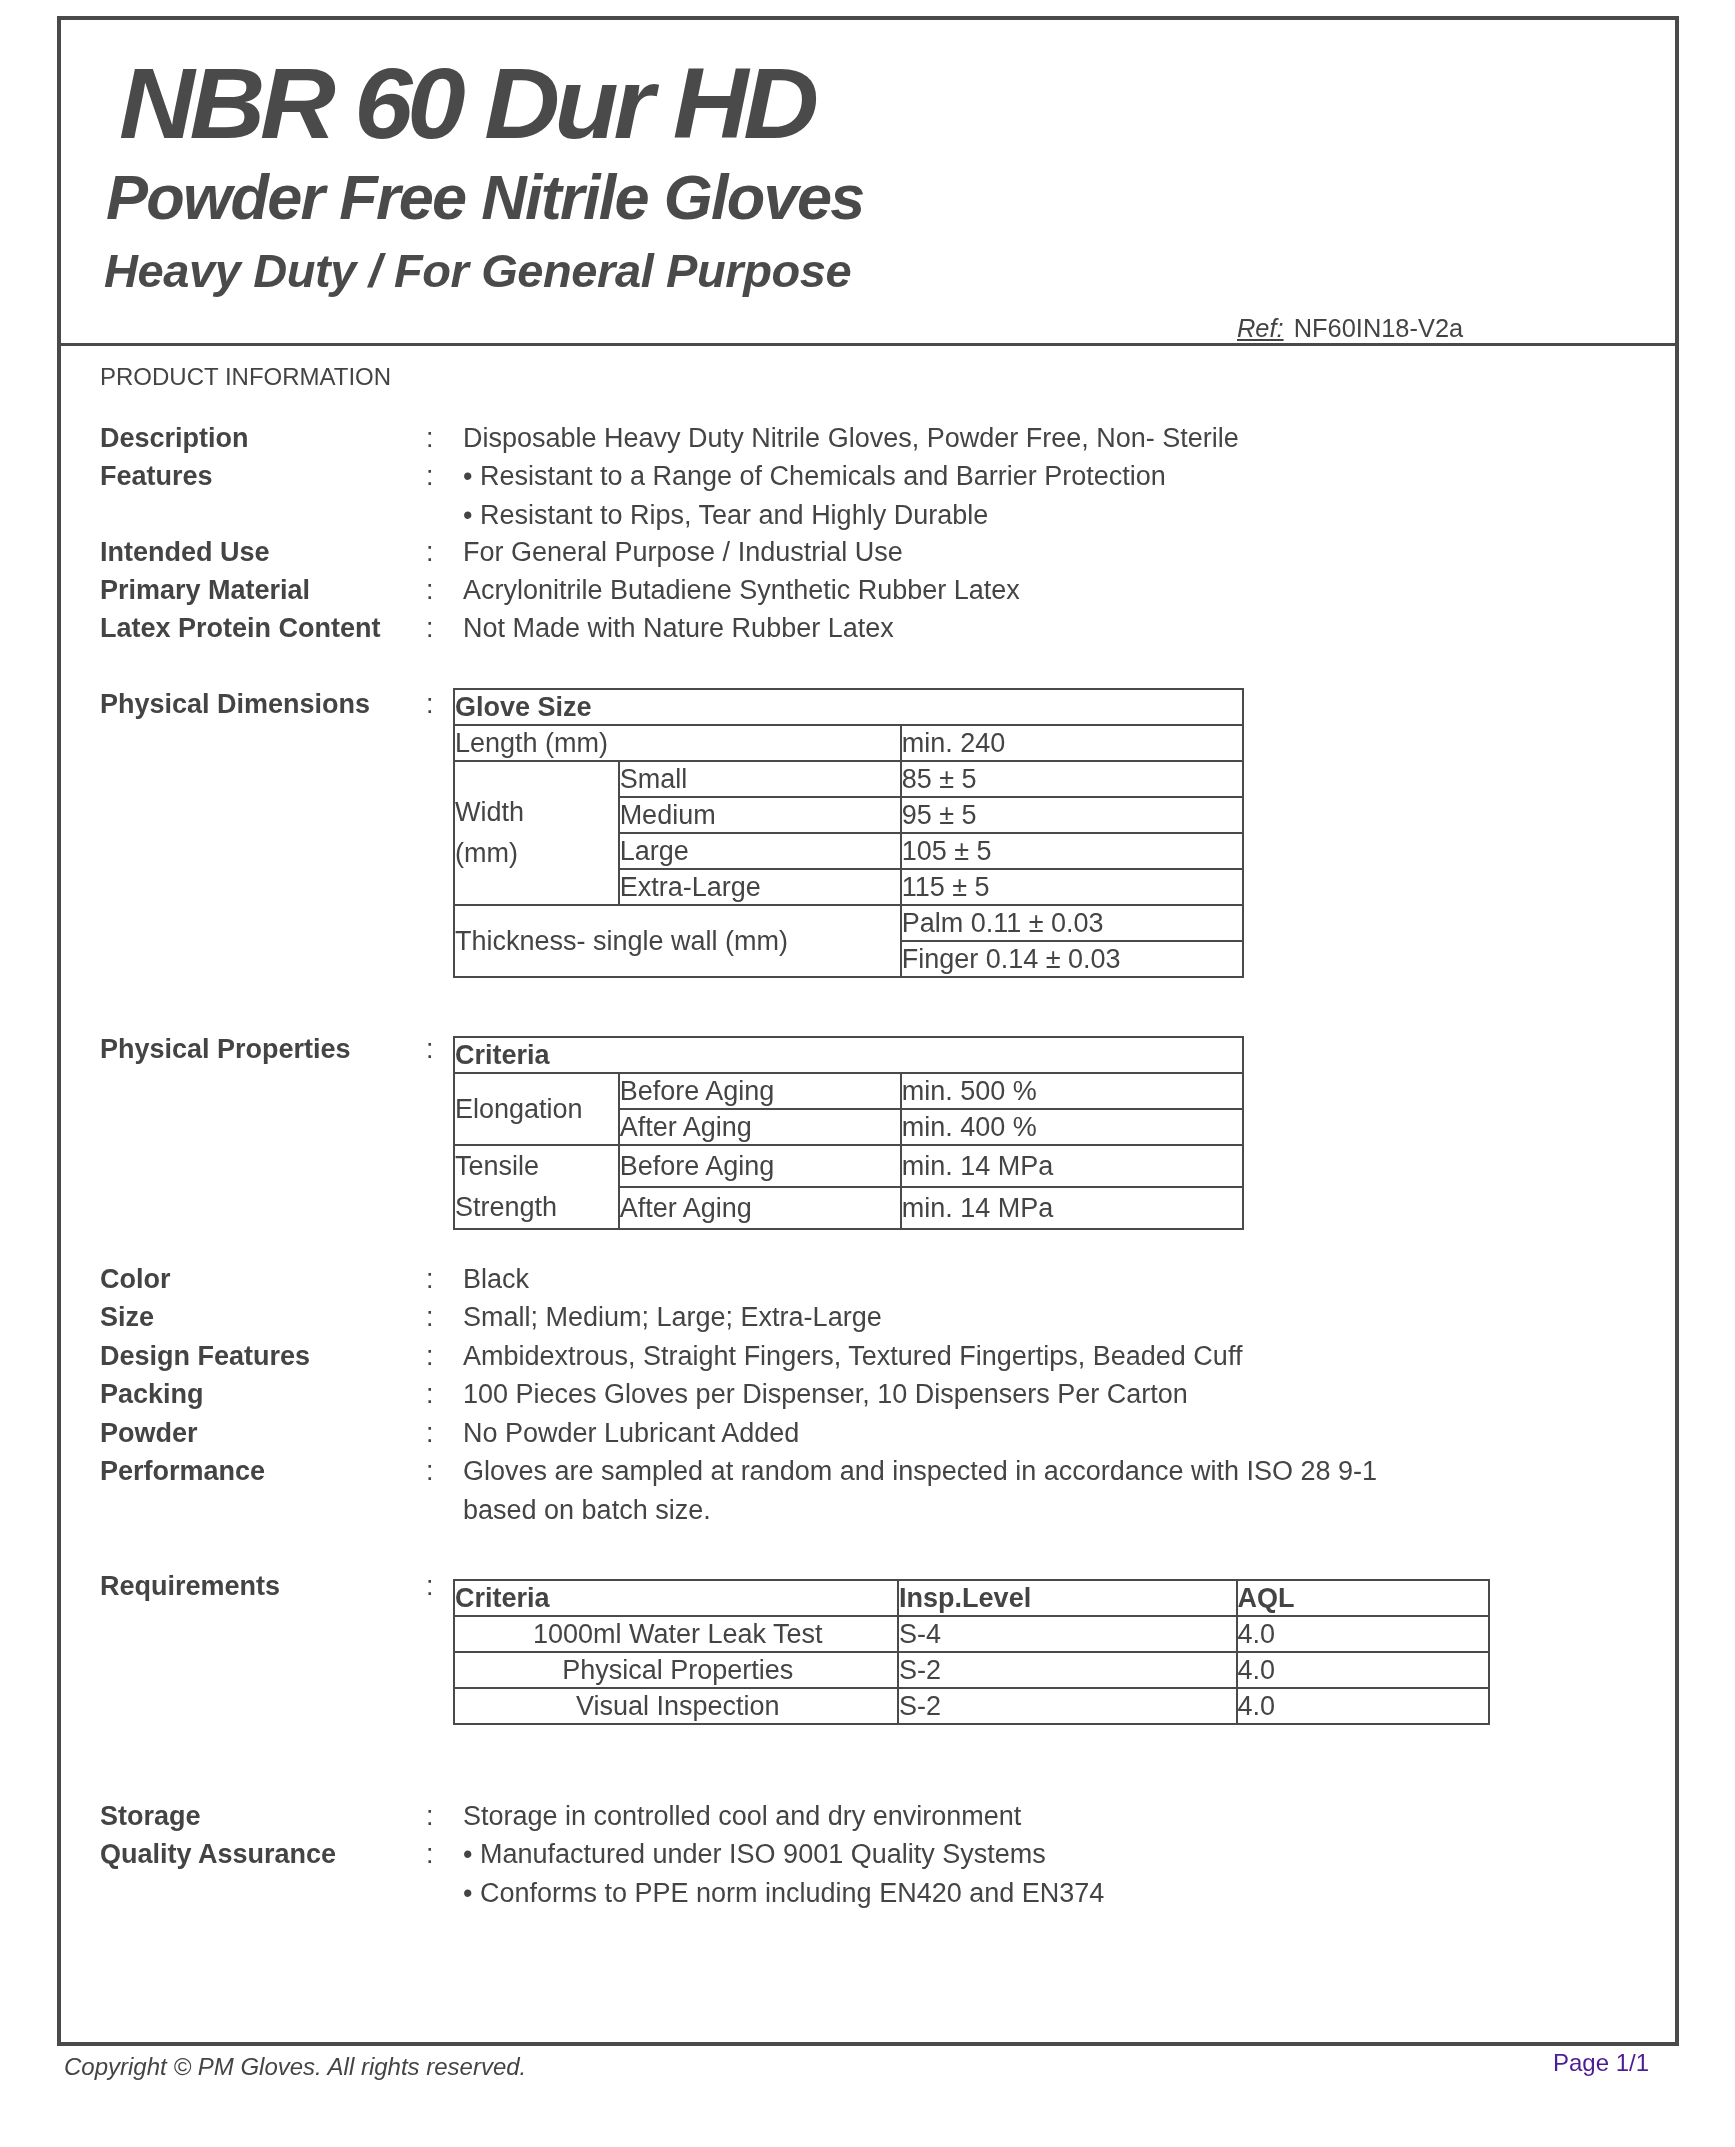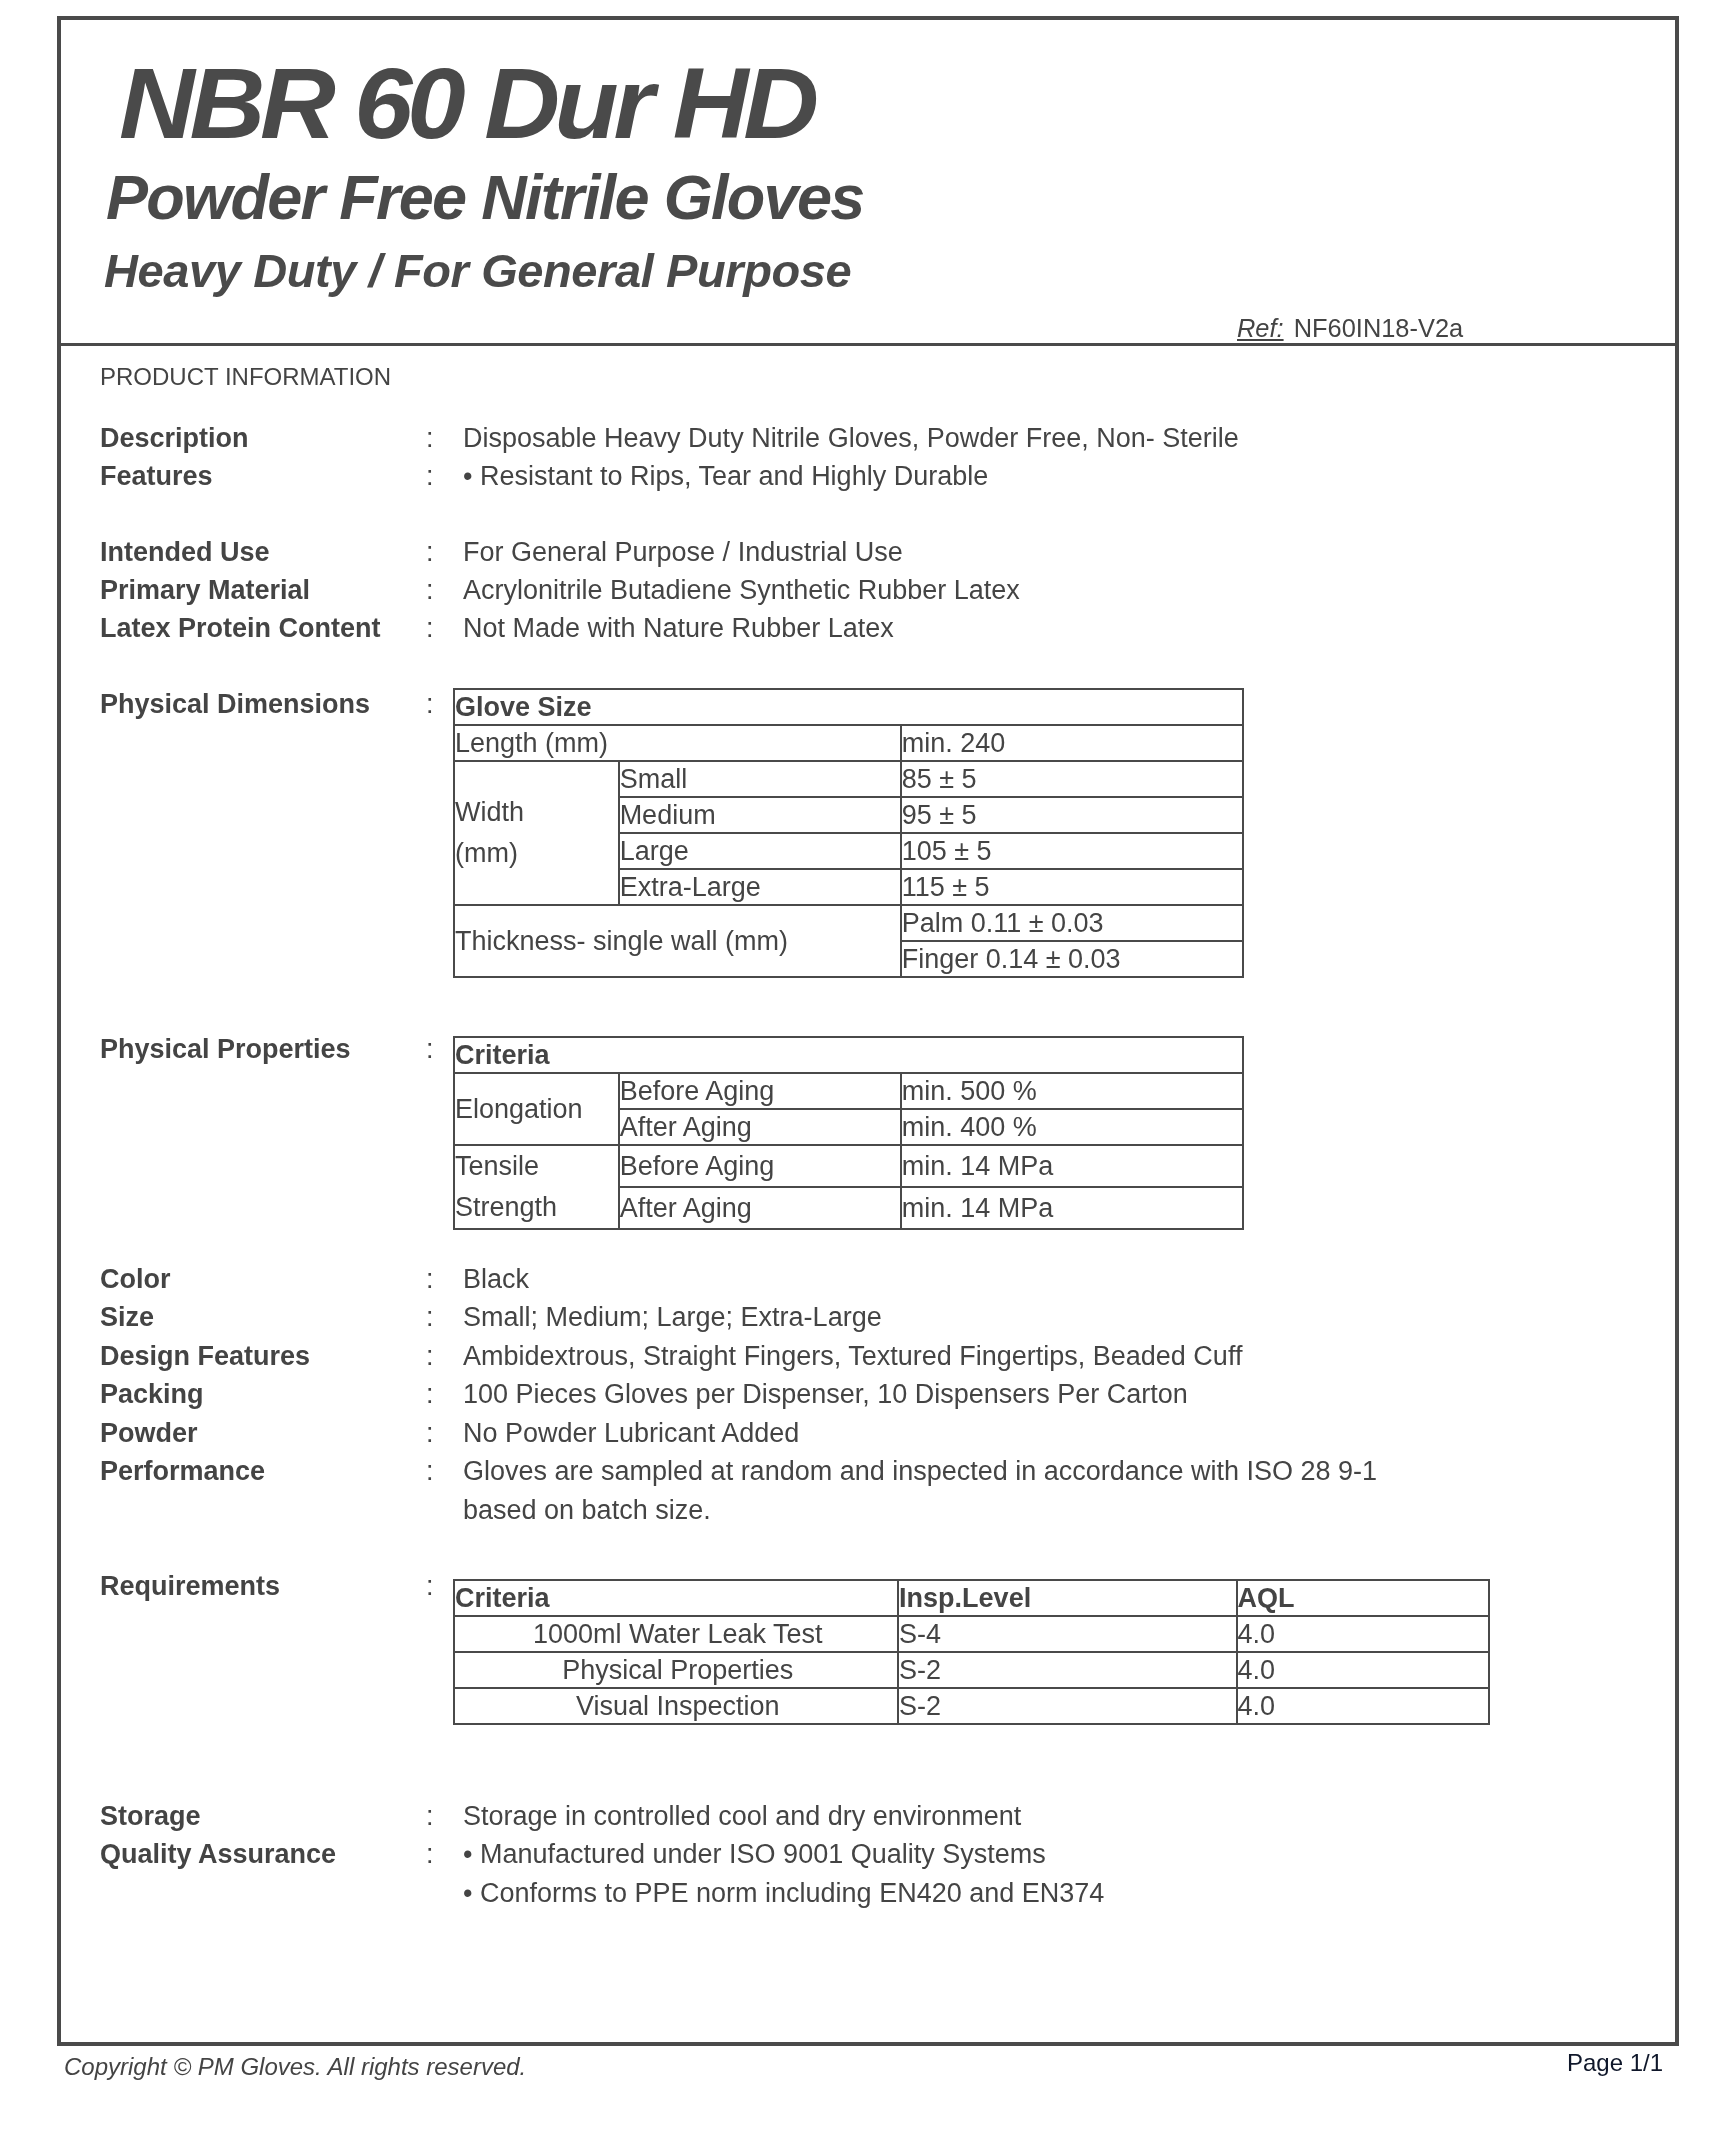--- a/index.html
+++ b/index.html
@@ -26,21 +26,21 @@
   .row .value { position: absolute; left: 363px; white-space: nowrap; }
   .row .value .line { display: block; }
 
   table.spec { position: absolute; border-collapse: collapse; font-size: 27px; color: #444; }
   table.spec td { border: 2.5px solid #4a4a4a; text-align: left; padding: 0; height: 34px; line-height: 34px; }
   table.spec td.head { font-weight: bold; }
   table.spec td.left { text-align: center; padding-left: 3.4px; }
   table.spec td.twoline { line-height: 41px; }
 
   .footer-left { position: absolute; left: 64px; top: 2053px; font-size: 24px; font-style: italic; color: #444; }
-  .footer-right { position: absolute; left: 1553px; top: 2049px; font-size: 24px; color: #0f172a; margin-left: 14px; }
+  .footer-right { position: absolute; left: 1553px; top: 2049px; font-size: 24px; color: #4c1d95; }
 </style>
 </head>
 <body>
 
 <div class="frame"></div>
 
 <div class="title-main">NBR 60 Dur HD</div>
 <div class="title-sub">Powder Free Nitrile Gloves</div>
 <div class="title-tag">Heavy Duty / For General Purpose</div>
 <div class="ref">
@@ -54,20 +54,21 @@
   <span class="label">Description</span>
   <span class="colon">:</span>
   <span class="value">
       <span class="line">Disposable Heavy Duty Nitrile Gloves, Powder Free, Non- Sterile</span>
     </span>
 </div>
 <div class="row" style="top:457px">
   <span class="label">Features</span>
   <span class="colon">:</span>
   <span class="value">
+    <span class="line">• Resistant to a Range of Chemicals and Barrier Protection</span>
     <span class="line">• Resistant to Rips, Tear and Highly Durable</span>
   </span>
 </div>
 <div class="row" style="top:533px">
   <span class="label">Intended Use</span>
   <span class="colon">:</span>
   <span class="value">
       <span class="line">For General Purpose / Industrial Use</span>
     </span>
 </div>

